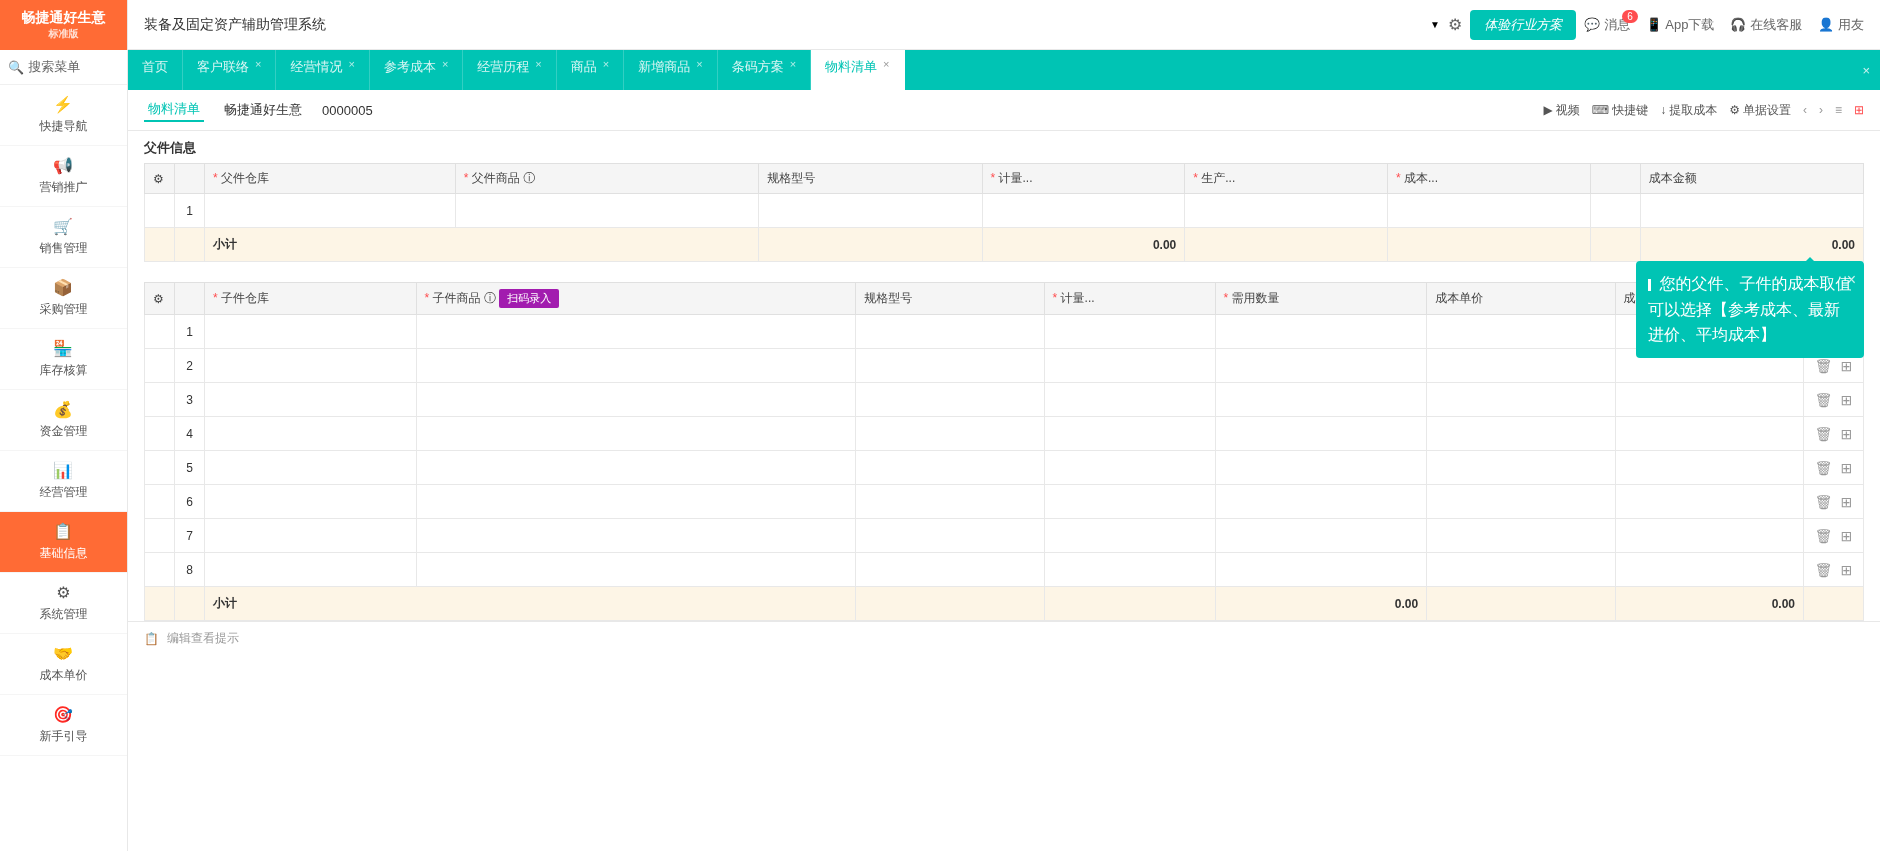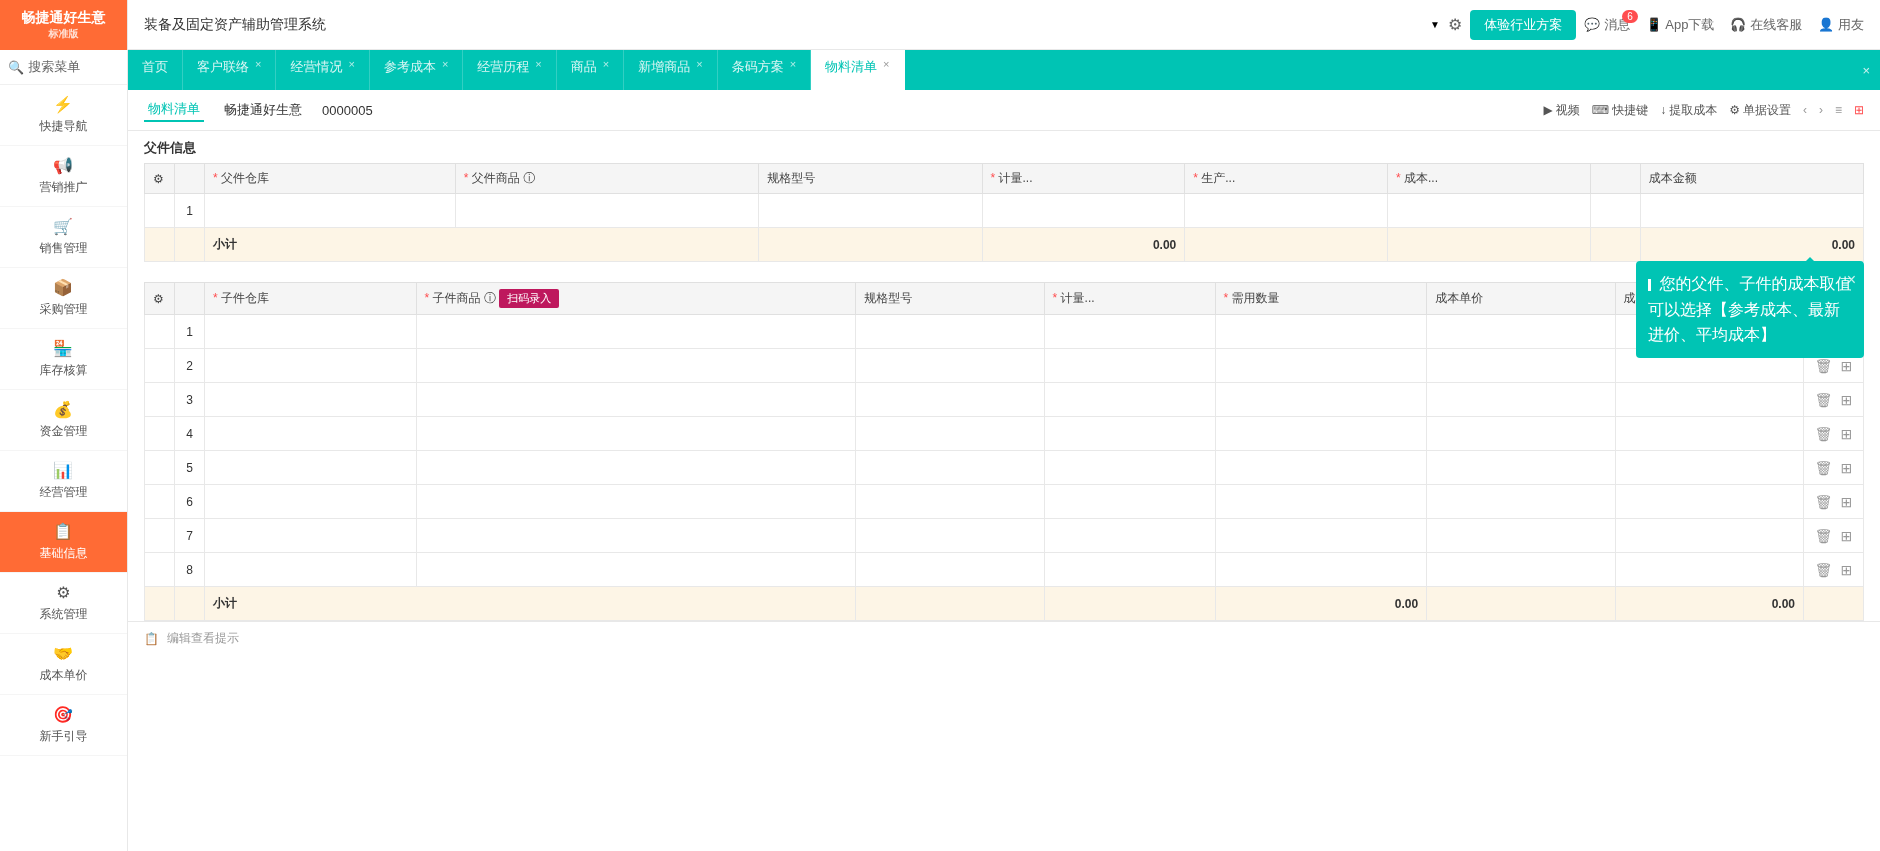--- a/index.html
+++ b/index.html
@@ -83,20 +83,21 @@
       font-size: 13px;
     }
     .topbar-btn {
       background: #00c4b4;
       color: #fff;
       border: none;
       border-radius: 4px;
       padding: 6px 14px;
       cursor: pointer;
       font-size: 13px;
+      font-style: italic;
     }
     .gear-icon { color: #666; cursor: pointer; font-size: 16px; }
     .badge-btn {
       position: relative;
       cursor: pointer;
       color: #666;
     }
     .badge { 
       position: absolute; top: -6px; right: -8px;
       background: #ff4d4f; color: #fff; border-radius: 10px;
@@ -216,21 +217,21 @@
     .required-mark { color: #ff4d4f; }
     .subtotal-row td { background: #fdf5e6; font-weight: 700; }
     .row-num { color: #999; text-align: center; width: 30px; }
     .th-settings { width: 30px; text-align: center; }
     .th-actions { width: 60px; text-align: center; }
     .cost-amount-col { text-align: right; }
     .action-icons { display: flex; justify-content: center; gap: 8px; }
     .action-icon { cursor: pointer; color: #999; font-size: 14px; }
 
     .scan-btn {
-      background: #be185d;
+      background: #a21caf;
       color: #fff;
       border: none;
       border-radius: 2px;
       padding: 2px 8px;
       font-size: 11px;
       cursor: pointer;
     }
 
     
     .tooltip-box {

